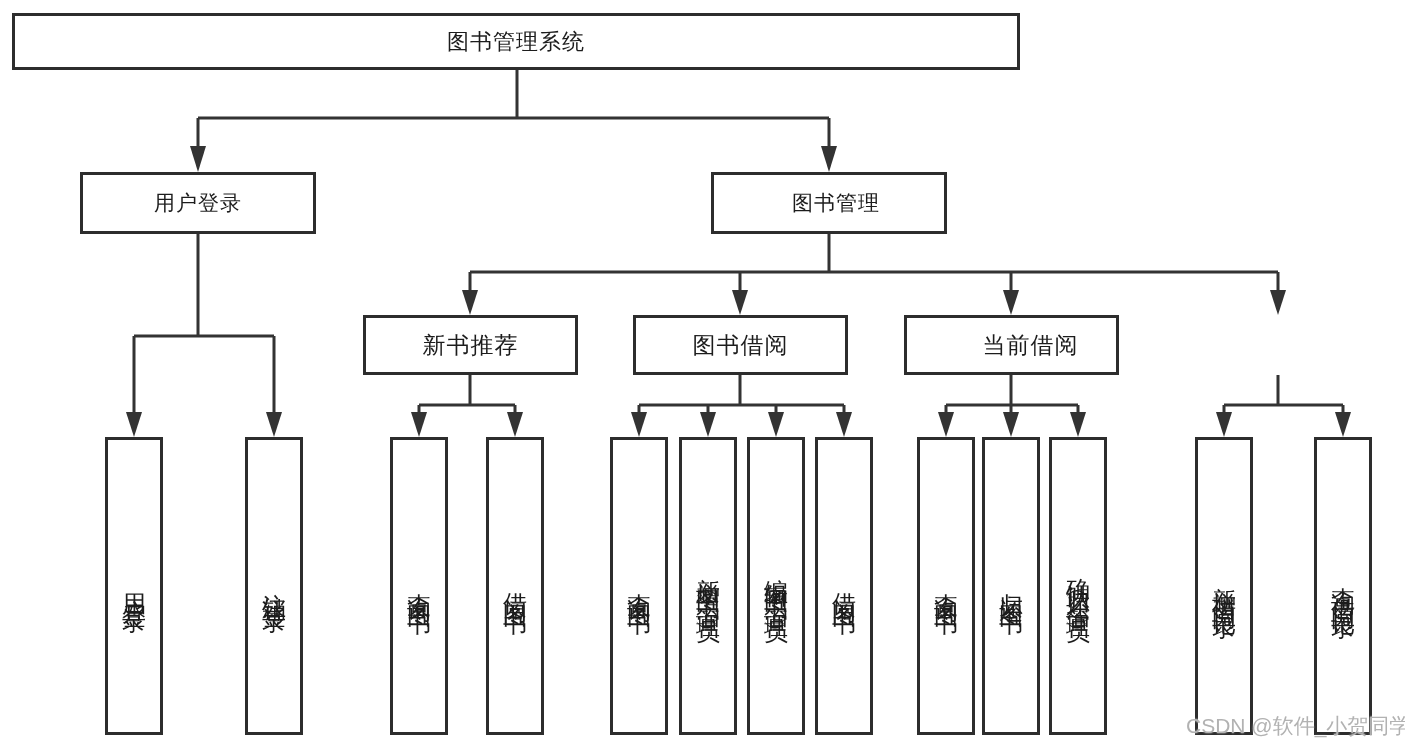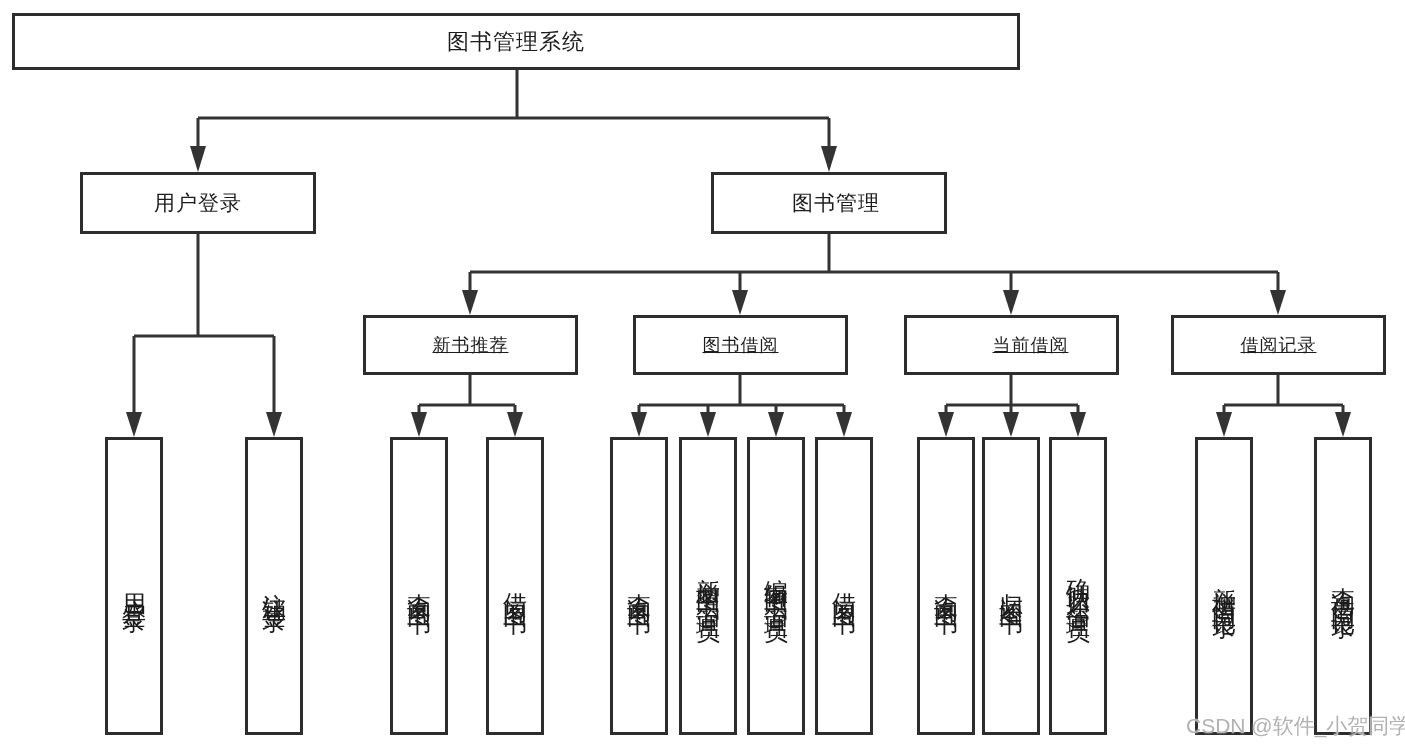--- a/index.html
+++ b/index.html
@@ -26,21 +26,21 @@
     box-sizing: border-box;
     border: 3px solid #2d2d2d;
     background: #ffffff;
     display: flex;
     align-items: center;
     justify-content: center;
     color: #1c1c1c;
   }
   .node.root   { font-size: 22px; letter-spacing: 1px; }
   .node.level2 { font-size: 21px; letter-spacing: 1px; }
-  .node.level3 { font-size: 18px; letter-spacing: 1px; text-decoration: underline; }
+  .node.level3 { font-size: 23px; letter-spacing: 1px; }
   .node.leaf span {
     writing-mode: vertical-rl;
     font-size: 24px;
     letter-spacing: 6px;
     line-height: 1;
     white-space: nowrap;
   }
   .watermark {
     position: absolute;
     left: 1186px;
@@ -100,21 +100,20 @@
   </svg>
 
   <div class="node root" style="left:12px; top:13px; width:1008px; height:57px;">图书管理系统</div>
 
   <div class="node level2" style="left:80px; top:172px; width:236px; height:62px;">用户登录</div>
   <div class="node level2" style="left:711px; top:172px; width:236px; height:62px;padding-left:14px;">图书管理</div>
 
   <div class="node level3" style="left:363px; top:315px; width:215px; height:60px;">新书推荐</div>
   <div class="node level3" style="left:633px; top:315px; width:215px; height:60px;text-align:center;">图书借阅</div>
   <div class="node level3" style="left:904px; top:315px; width:215px; height:60px;padding-left:38px;">当前借阅</div>
-  <div class="node level3" style="left:1171px; top:315px; width:215px; height:60px;">借阅记录</div>
 
   <div class="node leaf" style="left:105px; top:437px; width:58px; height:298px;">
     <span>用户登录</span>
   </div>
   <div class="node leaf" style="left:245px; top:437px; width:58px; height:298px;">
     <span>注销登录</span>
   </div>
 
   <div class="node leaf" style="left:390px; top:437px; width:58px; height:298px;">
     <span>查询图书</span>

